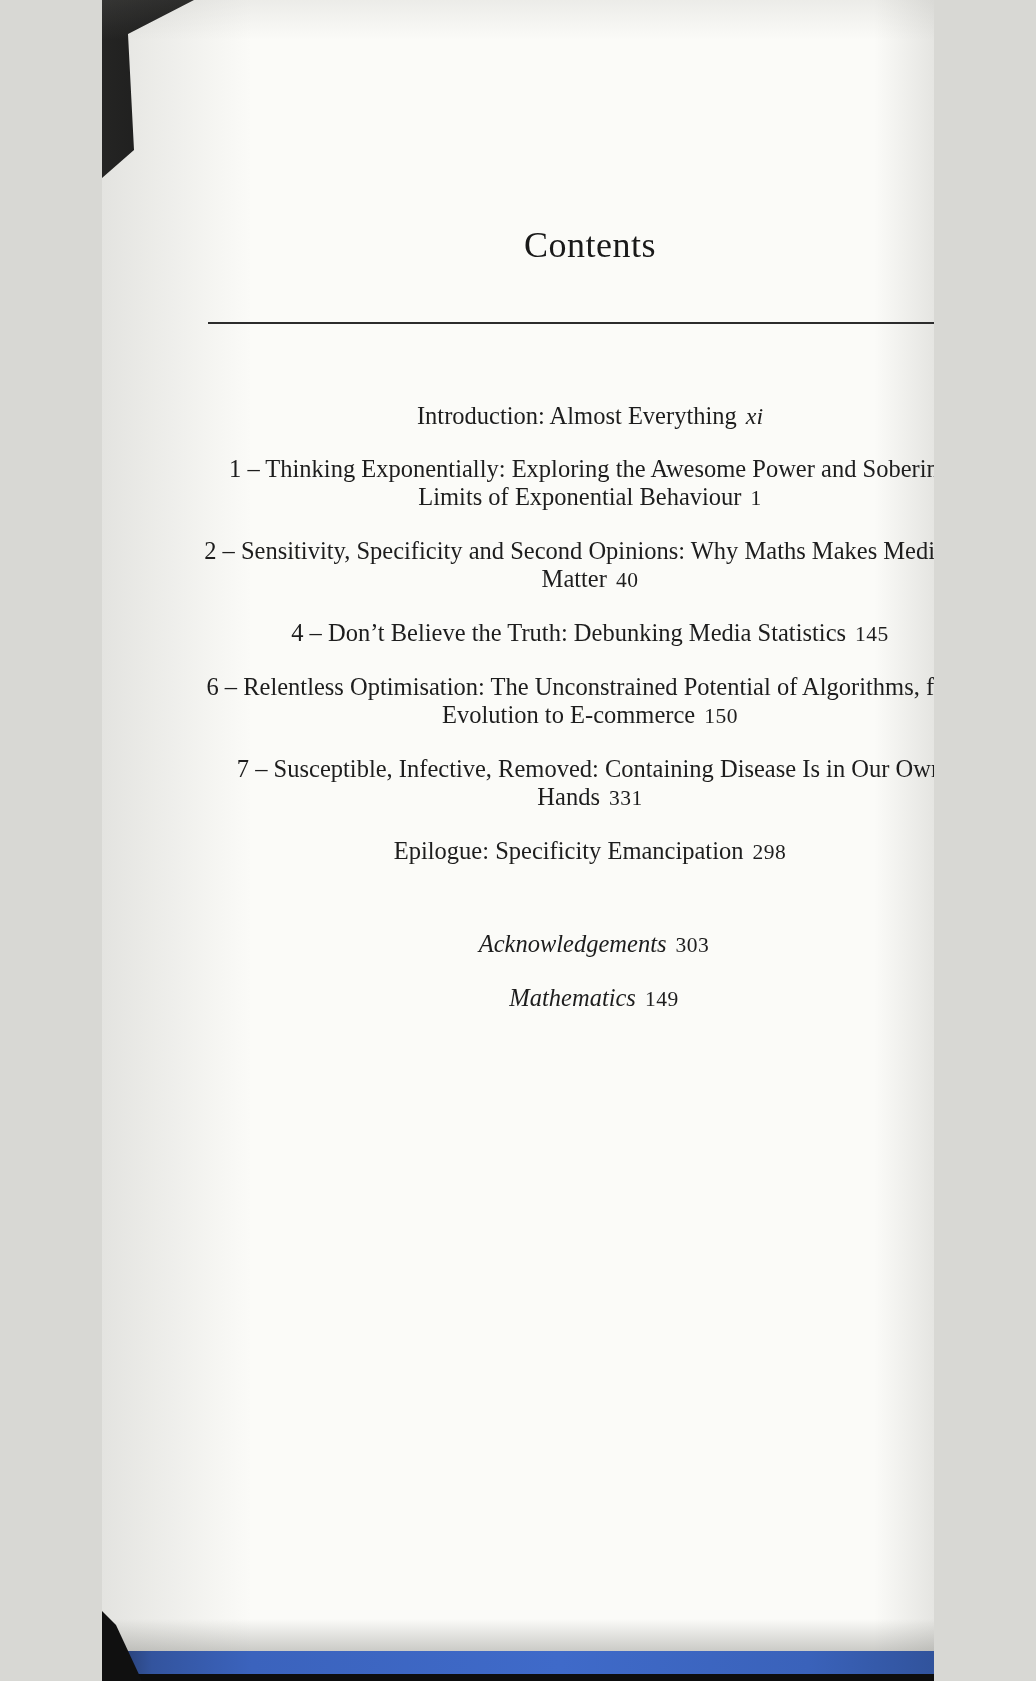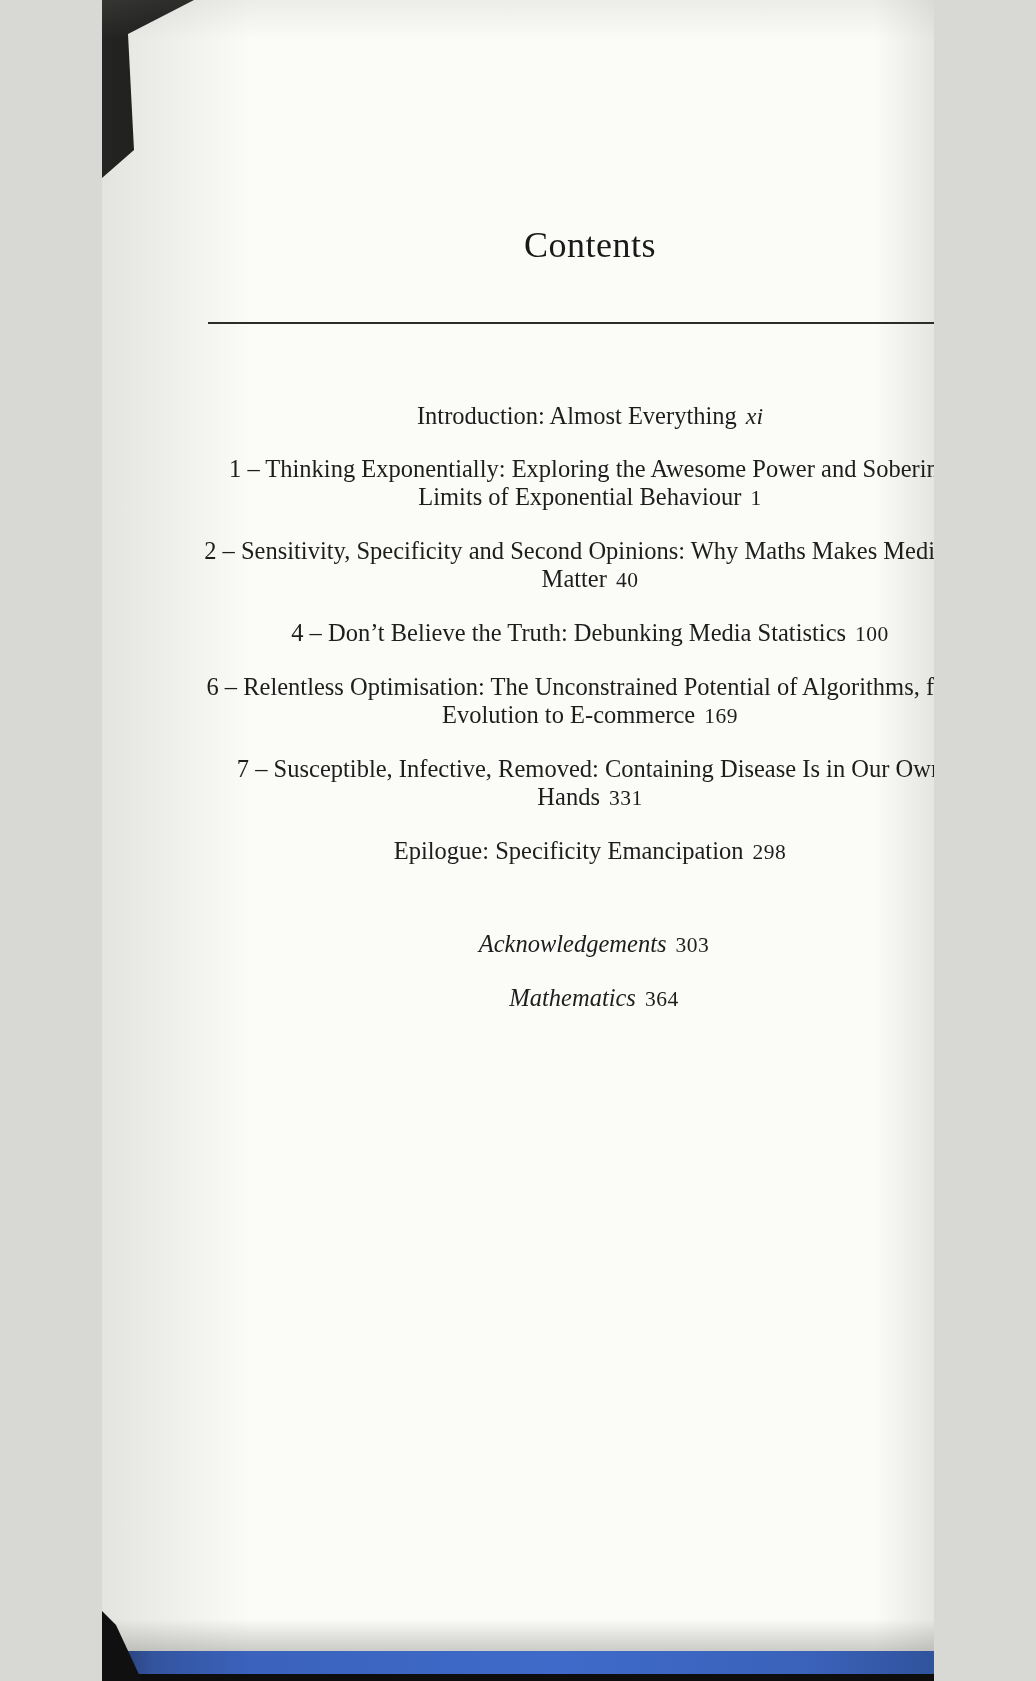--- a/index.html
+++ b/index.html
@@ -129,42 +129,42 @@
       <p class="toc-entry">
         <span class="label">1 – Thinking Exponentially: Exploring the Awesome Power and Sobering Limits of Exponential Behaviour</span><span class="pagenum">1</span>
       </p>
 
       <p class="toc-entry">
         <span class="label">2 – Sensitivity, Specificity and Second Opinions: Why Maths Makes Medicine Matter</span><span class="pagenum">40</span>
       </p>
 
 
       <p class="toc-entry">
-        <span class="label">4 – Don’t Believe the Truth: Debunking Media Statistics</span><span class="pagenum">100</span>
+        <span class="label">4 – Don’t Believe the Truth: Debunking Media Statistics</span><span class="pagenum">145</span>
       </p>
 
 
       <p class="toc-entry">
-        <span class="label">6 – Relentless Optimisation: The Unconstrained Potential of Algorithms, from Evolution to E-commerce</span><span class="pagenum">169</span>
+        <span class="label">6 – Relentless Optimisation: The Unconstrained Potential of Algorithms, from Evolution to E-commerce</span><span class="pagenum">150</span>
       </p>
 
       <p class="toc-entry">
         <span class="label">7 – Susceptible, Infective, Removed: Containing Disease Is in Our Own Hands</span><span class="pagenum">331</span>
       </p>
 
       <p class="toc-entry">
         <span class="label">Epilogue: Specificity Emancipation</span><span class="pagenum">298</span>
       </p>
 
       <p class="toc-entry label-italic space-above">
         <span class="label">Acknowledgements</span><span class="pagenum">303</span>
       </p>
 
       <p class="toc-entry label-italic">
-        <span class="label">Mathematics</span><span class="pagenum">364</span>
+        <span class="label">Mathematics</span><span class="pagenum">149</span>
       </p>
 
     </div>
   </div>
 
   <div class="bottom-grey"></div>
   <div class="bottom-blue"></div>
   <div class="bottom-black"></div>
   <div class="wedge-bottom-left"></div>
 

